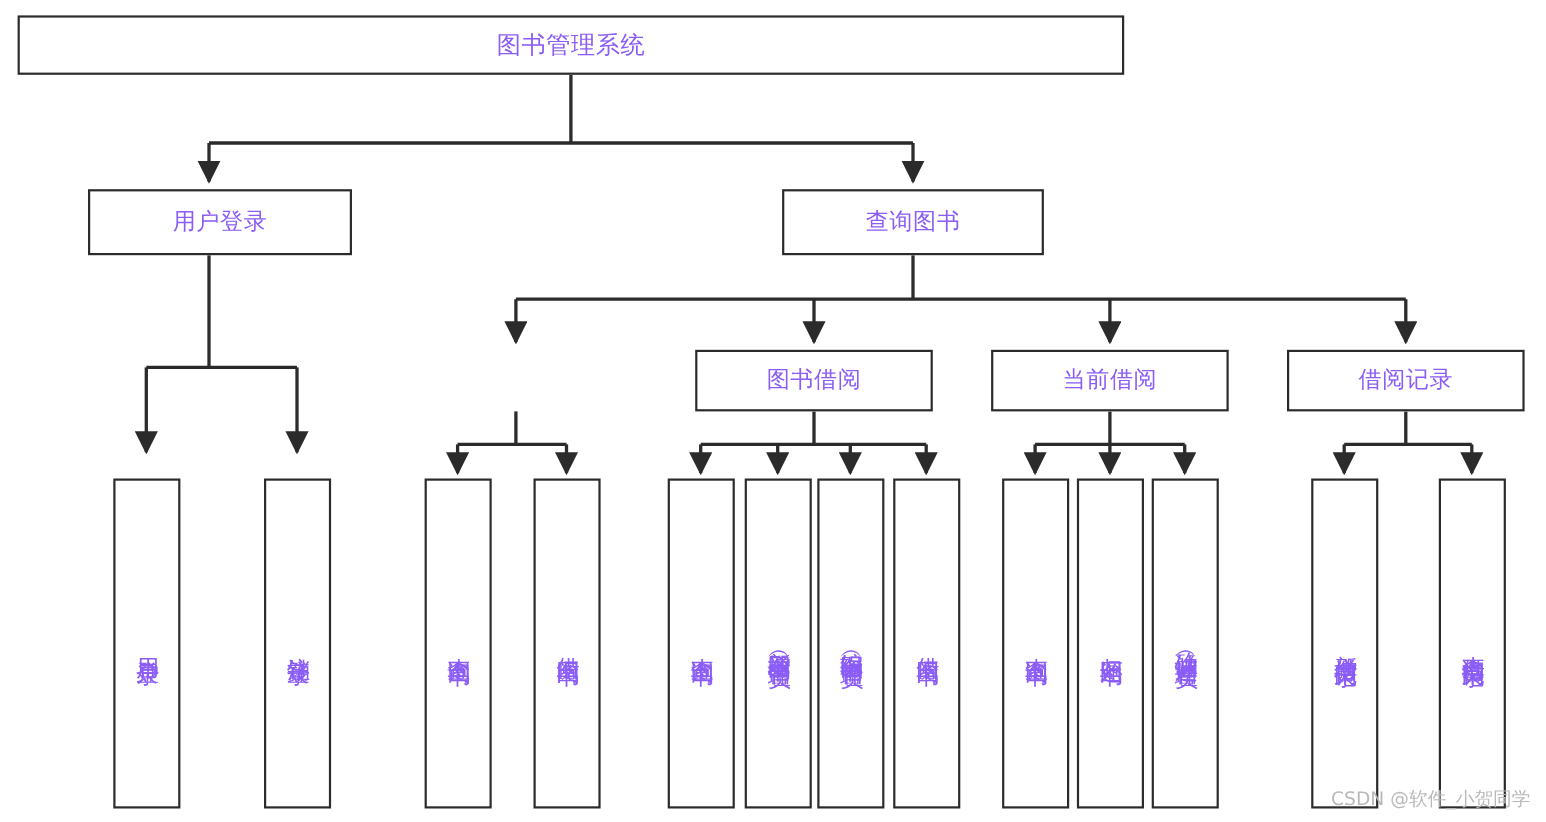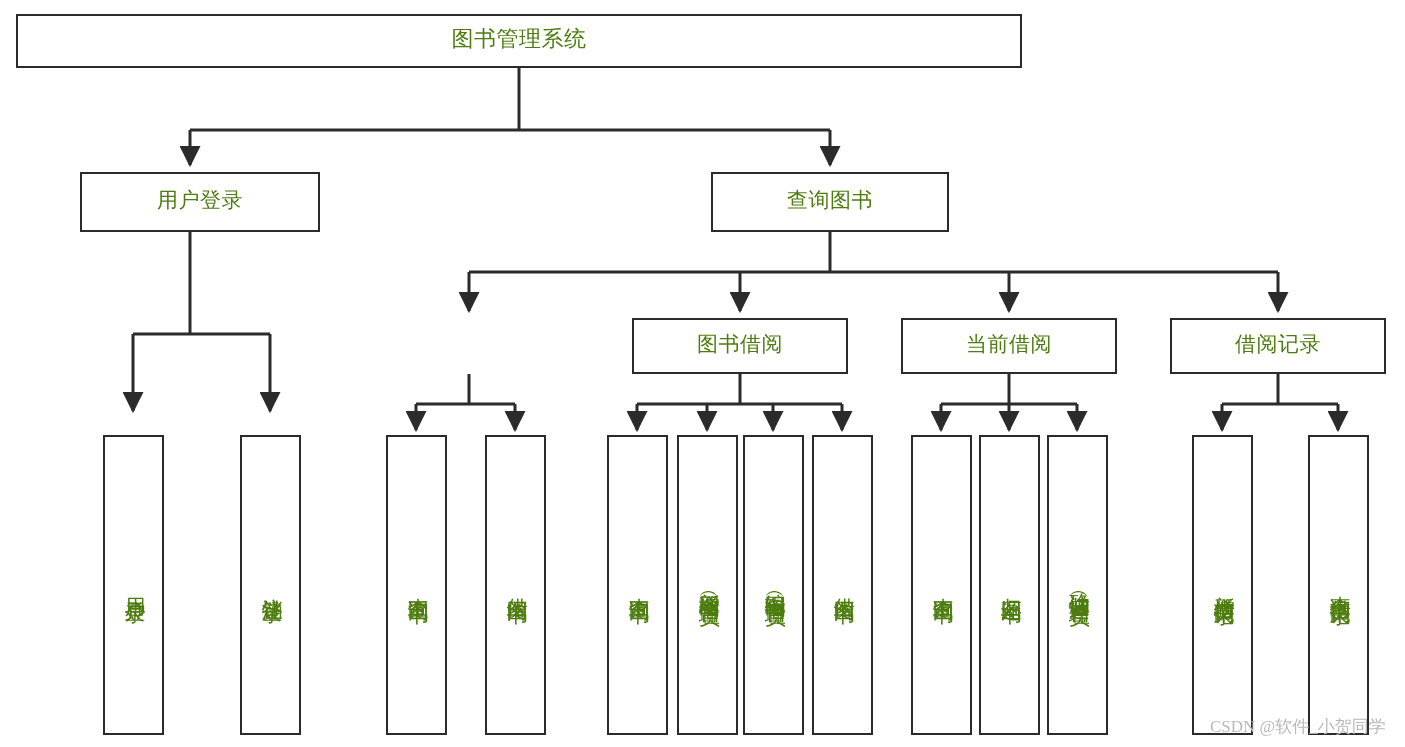--- a/index.html
+++ b/index.html
@@ -29,22 +29,22 @@
     position: absolute;
     box-sizing: border-box;
     border: 2px solid #2b2b2b;
     background: #ffffff;
     display: flex;
     align-items: center;
     justify-content: center;
     overflow: hidden;
   }
   .node-label {
-    font-family: Liberation Mono, monospace;
-    color: #4d7c0f;
+    font-family: Liberation Sans, sans-serif;
+    color: #8b5cf6;
     letter-spacing: 0.5px;
     white-space: nowrap;
   }
   .node-box.horiz .node-label {
     font-size: 21px;
     line-height: 1.1;
   }
   .node-box.root .node-label {
     font-size: 22px;
   }
@@ -187,15 +187,15 @@
     <span class="node-label">确认归还（管理员）</span>
   </div>
 
   <div class="node-box vert" style="left:1192px; top:435px; width:61px; height:300px;">
     <span class="node-label">新增借阅记录</span>
   </div>
   <div class="node-box vert" style="left:1308px; top:435px; width:61px; height:300px;">
     <span class="node-label">查询借阅记录</span>
   </div>
 
-  <div class="watermark" style="left:1210px; top:715px;font-family:Liberation Serif, serif;">CSDN @软件_小贺同学</div>
+  <div class="watermark" style="left:1210px; top:715px;">CSDN @软件_小贺同学</div>
 
 </div>
 
 </body></html>

